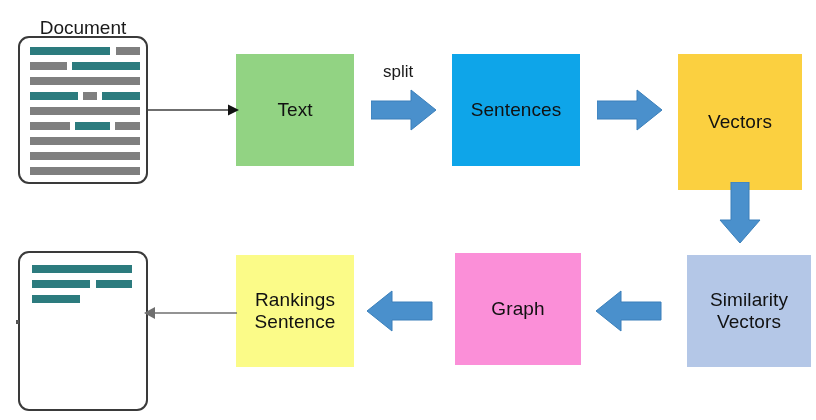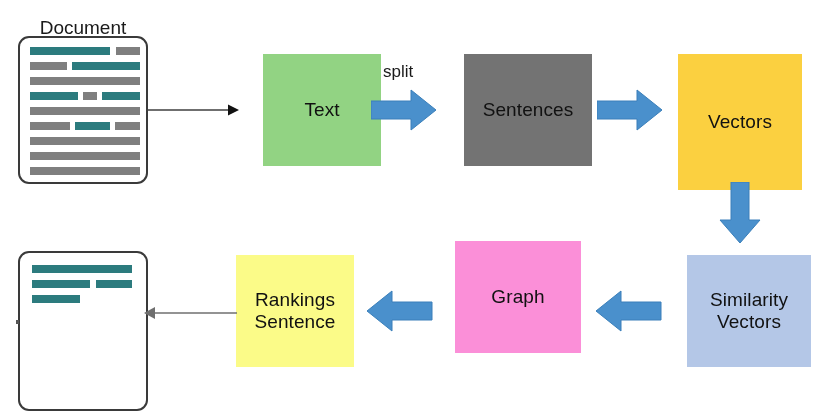--- a/index.html
+++ b/index.html
@@ -104,38 +104,38 @@
 
   <div class="node paper" id="sum-card" style="left:18px; top:251px; width:130px; height:160px;">
       <div class="tline teal" style="left: 12px; top: 12px; width: 100px; height: 8px;"></div>
       <div class="tline teal" style="left: 12px; top: 27px; width: 58px; height: 8px;"></div>
       <div class="tline teal" style="left: 76px; top: 27px; width: 36px; height: 8px;"></div>
       <div class="tline teal" style="left: 12px; top: 42px; width: 48px; height: 8px;"></div>
     </div>
 
   <div class="speck" style="left:16px; top:320px; width:3px; height:4px;"></div>
 
-  <div class="node pbox" id="box-text" style="left: 236px; top: 54px; width: 118px; height: 112px; background: rgb(146, 211, 131); margin-left: 27px;">
+  <div class="node pbox" id="box-text" style="left: 236px; top: 54px; width: 118px; height: 112px; background: rgb(146, 211, 131);">
     <span>Text</span>
   </div>
 
-  <div class="node pbox" id="box-sentences" style="left: 464px; top: 54px; width: 128px; height: 112px; background: #737373; justify-content: center;">
+  <div class="node pbox" id="box-sentences" style="left: 452px; top: 54px; width: 128px; height: 112px; background: #0ea5e9; justify-content: center;">
     <span>Sentences</span>
   </div>
 
   <div class="node pbox" id="box-vectors" style="left: 678px; top: 54px; width: 124px; height: 136px; background: rgb(251, 208, 64); justify-content: center;">
     <span>Vectors</span>
   </div>
 
   <div class="node pbox" id="box-similarity" style="left: 678px; top: 255px; width: 124px; height: 112px; flex-direction: column; background: rgb(180, 199, 231); margin-left: 9px;">
     <span>Similarity</span>
     <span>Vectors</span>
   </div>
 
-  <div class="node pbox" id="box-graph" style="left: 455px; top: 241px; width: 126px; height: 112px; background: rgb(251, 143, 216);">
+  <div class="node pbox" id="box-graph" style="left: 455px; top: 253px; width: 126px; height: 112px; background: rgb(251, 143, 216);">
     <span>Graph</span>
   </div>
 
   <div class="node pbox" id="box-rankings" style="left: 236px; top: 255px; width: 118px; height: 112px; flex-direction: column; background: rgb(251, 251, 136);">
     <span>Rankings</span>
     <span>Sentence</span>
   </div>
 
   <div class="edge-label" style="left:383px; top:63px;">split</div>
 

